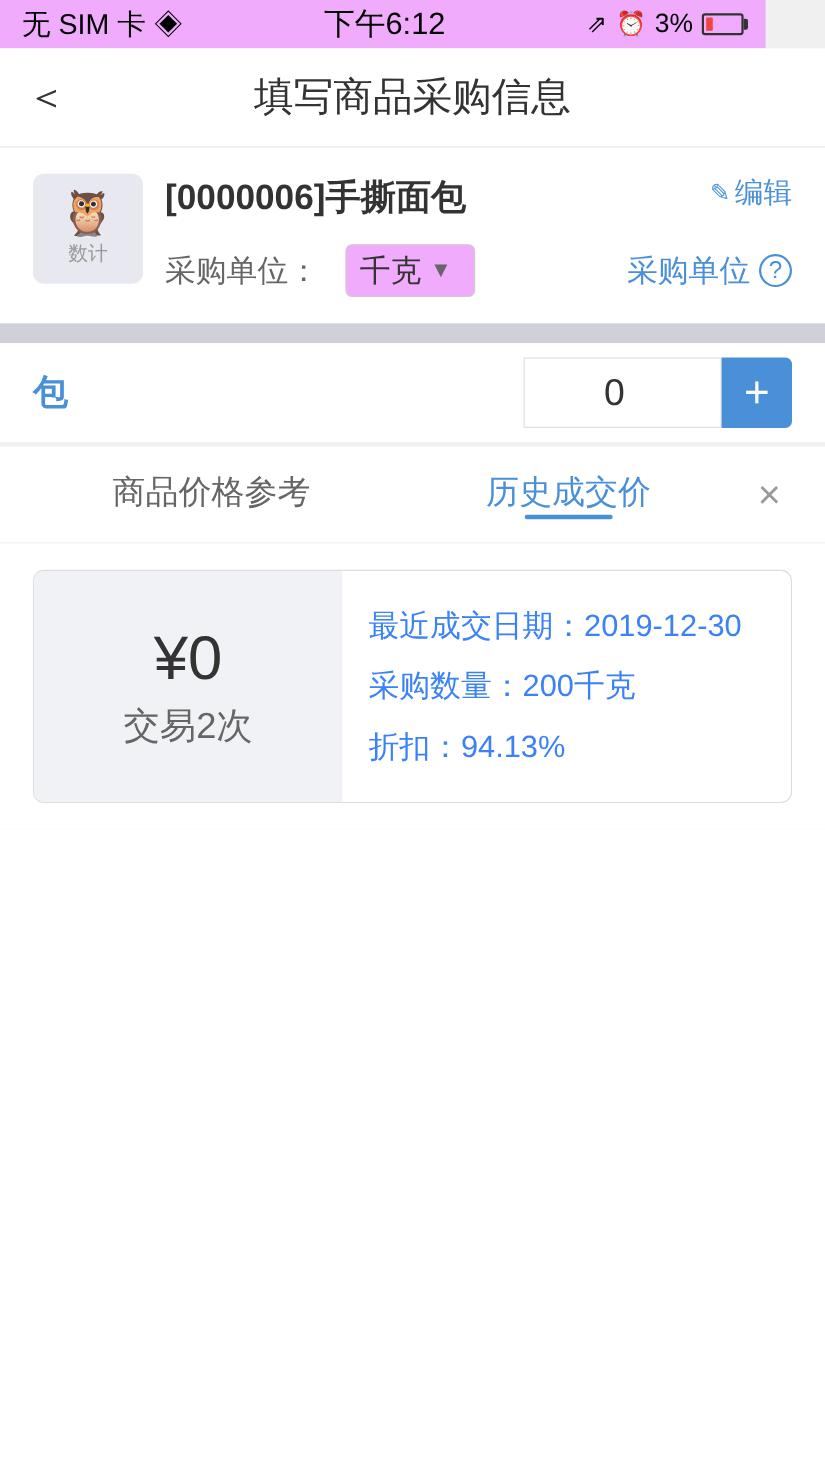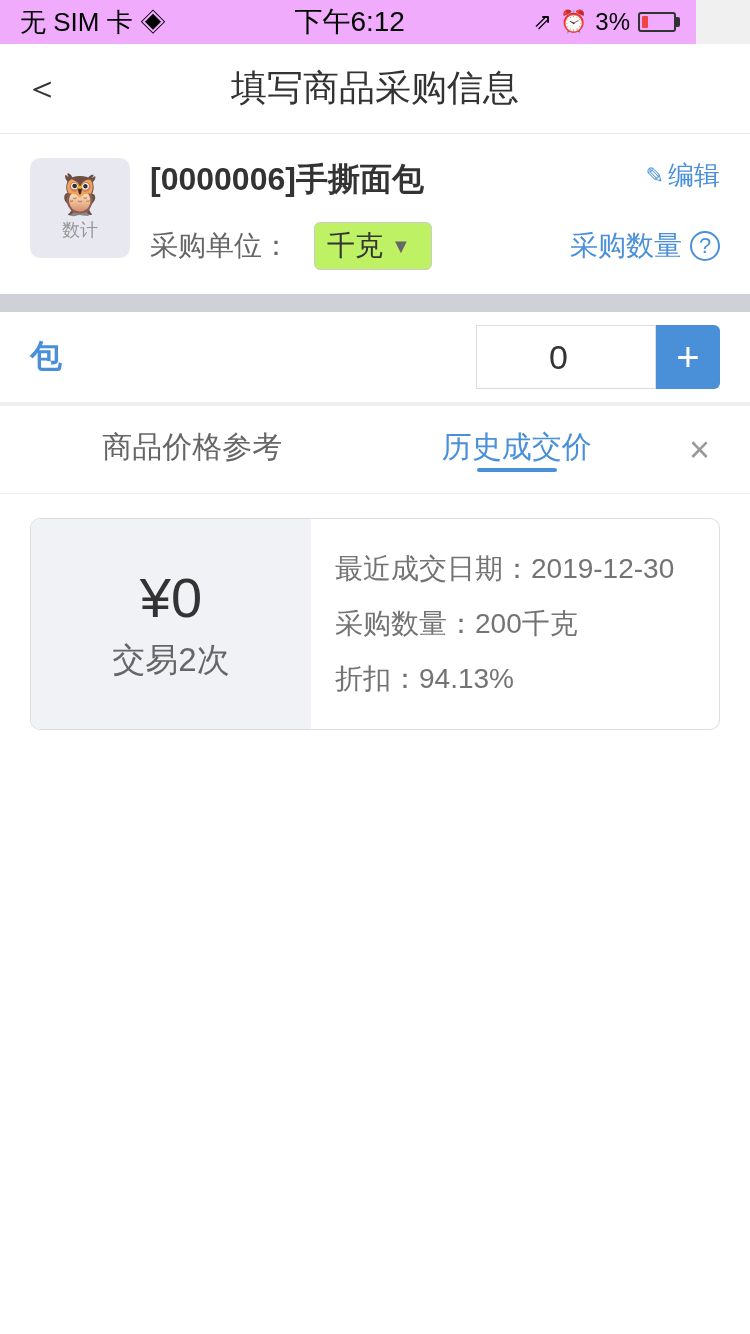--- a/index.html
+++ b/index.html
@@ -155,21 +155,21 @@
     .unit-label {
       font-size: 28px;
       color: #666;
     }
     .unit-select {
       border: 1px solid #ccc;
       border-radius: 6px;
       padding: 4px 20px 4px 12px;
       font-size: 28px;
       color: #333;
-      background: #bef264;
+      background: #f0abfc;
       position: relative;
       display: inline-flex;
       align-items: center;
       gap: 8px;
     }
     .unit-dropdown-arrow {
       font-size: 20px;
       color: #666;
     }
     .price-ref {
@@ -325,21 +325,21 @@
     .price-right {
       flex: 1;
       padding: 30px 24px;
       display: flex;
       flex-direction: column;
       gap: 16px;
       justify-content: center;
     }
     .price-detail-row {
       font-size: 28px;
-      color: #737373;
+      color: #3b82f6;
       line-height: 1.4;
     }
 
     
     .bottom-area {
       background: #fff;
       flex: 1;
       min-height: 600px;
     }
   </style>
@@ -383,21 +383,21 @@
     </div>
     <div class="purchase-unit-row">
       <div style="display:flex;align-items:center;gap:24px;">
         <span class="unit-label">采购单位：</span>
         <div class="unit-select">
           <span>千克</span>
           <span class="unit-dropdown-arrow">▼</span>
         </div>
       </div>
       <div class="price-ref">
-        <span>采购数量</span>
+        <span>采购单位</span>
         <div class="price-ref-icon">?</div>
       </div>
     </div>
   </div>
 </div>
 
 <div class="gray-bar"></div>
 
 <div class="qty-row">
   <div class="qty-label-group">

